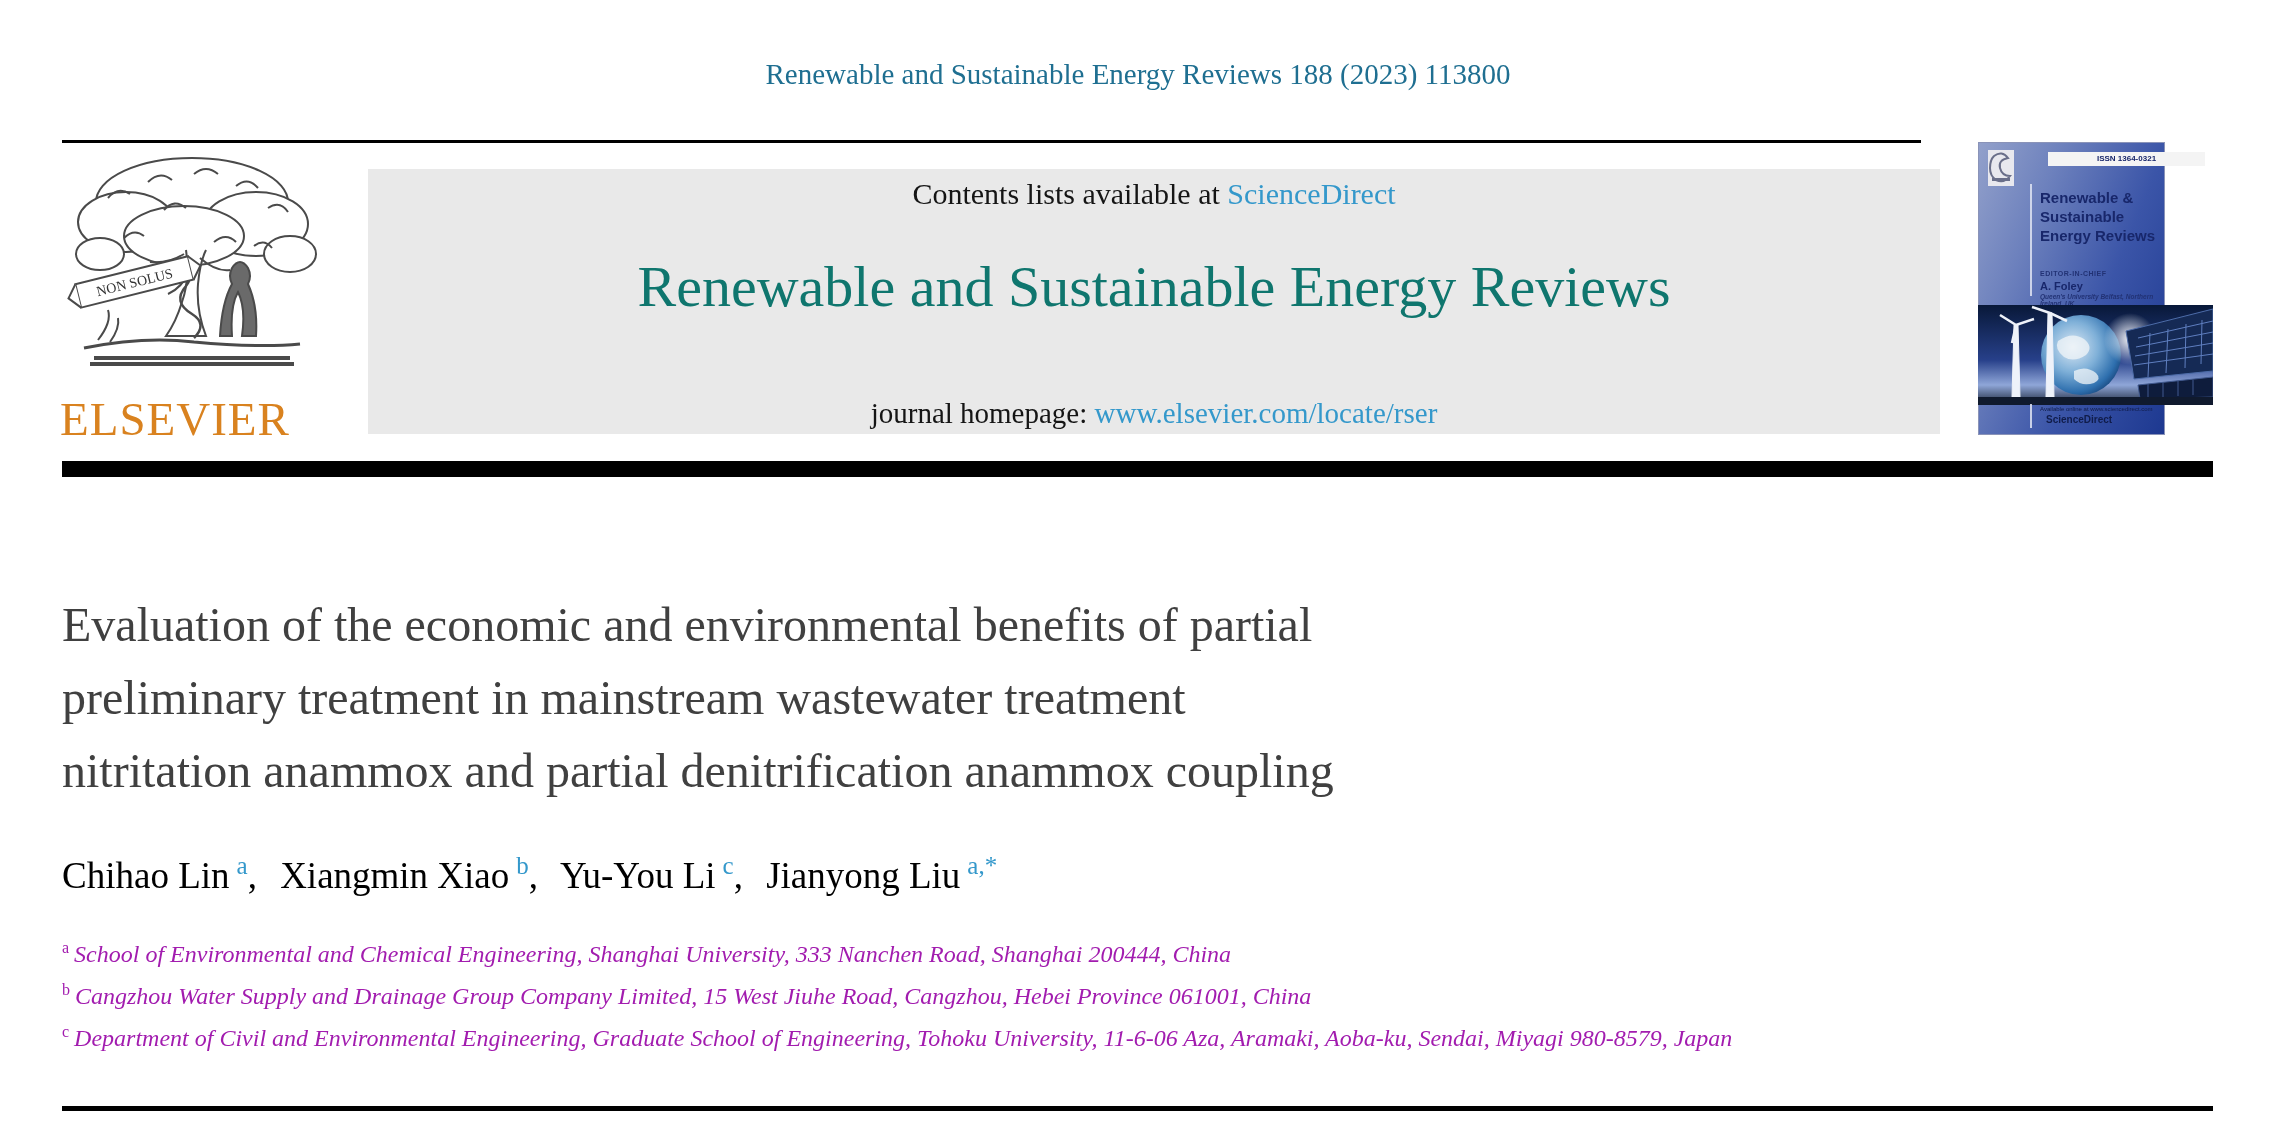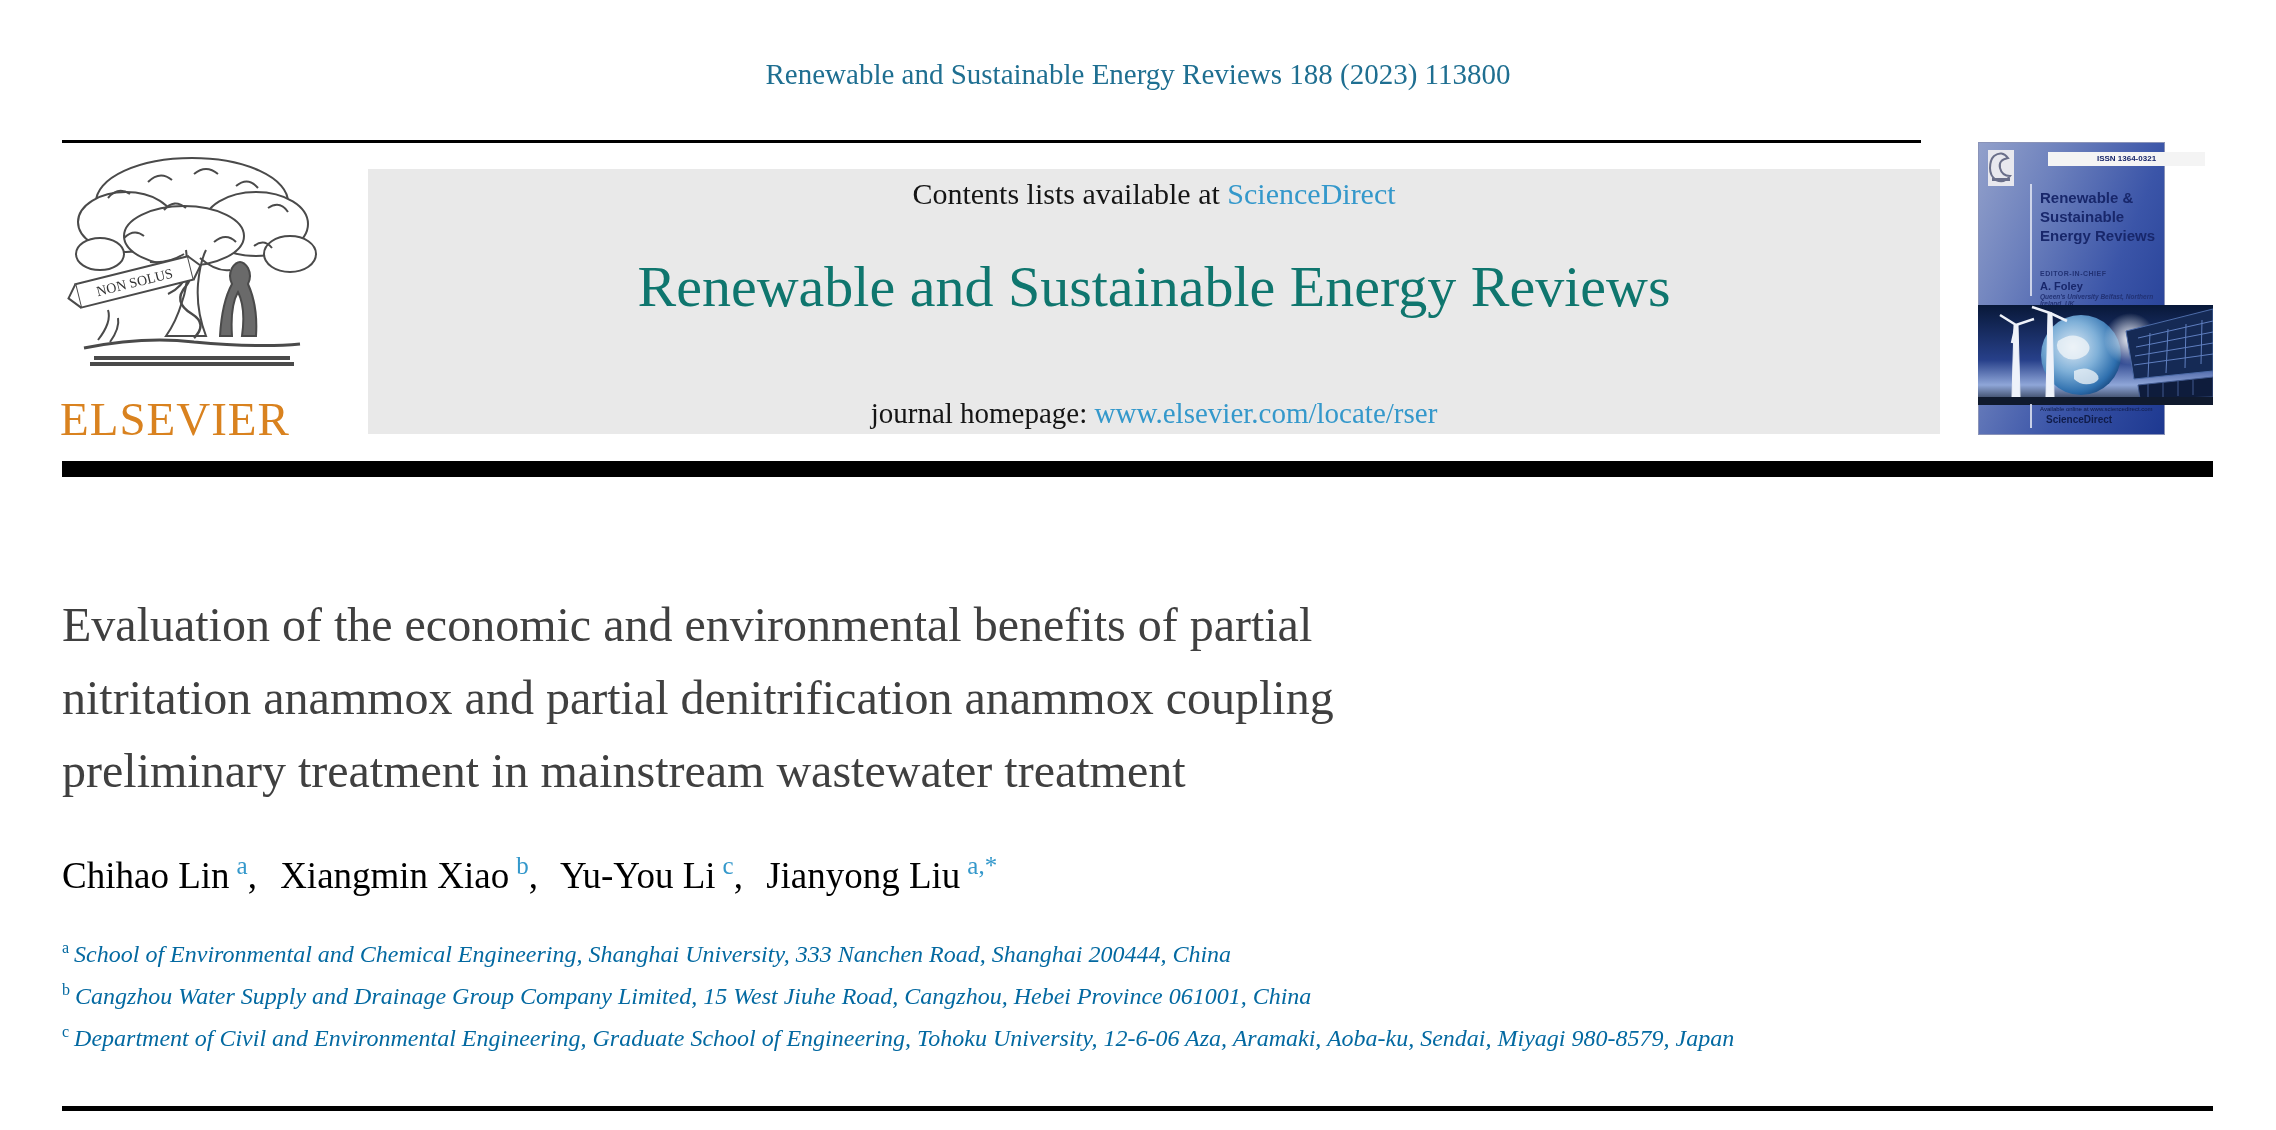--- a/index.html
+++ b/index.html
@@ -44,21 +44,21 @@
   #cover-photo{position:absolute;top:163px;left:0;width:235px;height:100px;}
   #cover-vline2{position:absolute;top:262px;left:52px;width:2px;height:24px;background:#dfe4f2;opacity:.85;}
   #cover-footer-small{position:absolute;top:264px;left:62px;font-size:6px;color:#101c4a;}
   #cover-footer-brand{position:absolute;top:272px;left:68px;font-size:10px;font-weight:bold;color:#101c4a;}
 
   
   #article-title{top:588px;left:62px;width:1760px;font-size:48px;line-height:73px;color:#404040;}
   #authors{top:852px;left:62px;width:1900px;font-size:37px;color:#000;}
   .author-sup{font-size:25px;color:#3498cb;vertical-align:14px;margin-left:7px;}
   .author-sep{margin-right:14px;}
-  #affiliations{top:930px;left:62px;width:1880px;font-size:24px;font-style:italic;color:#0369a1;}
+  #affiliations{top:930px;left:62px;width:1880px;font-size:24px;font-style:italic;color:#a21caf;}
   .affil-row{line-height:35px;}
   .affil-sup{font-size:16px;font-style:normal;vertical-align:9px;margin-right:5px;}
 </style>
 </head>
 <body>
 
 <div id="canvas">
 
   <div id="header-citation" class="abs">Renewable and Sustainable Energy Reviews 188 (2023) 113800</div>
 
@@ -175,38 +175,38 @@
 
     <div id="cover-vline2"></div>
     <div id="cover-footer-small">Available online at www.sciencedirect.com</div>
     <div id="cover-footer-brand">ScienceDirect</div>
   </div>
 
   <div id="bar-thick" class="abs"></div>
 
   <div id="article-title" class="abs">
     <div>Evaluation of the economic and environmental benefits of partial</div>
+    <div>preliminary treatment in mainstream wastewater treatment</div>
     <div>nitritation anammox and partial denitrification anammox coupling</div>
-    <div>preliminary treatment in mainstream wastewater treatment</div>
   </div>
 
   <div id="authors" class="abs">
     <span>Chihao Lin</span><span class="author-sup">a</span><span class="author-sep">,</span>
     <span>Xiangmin Xiao</span><span class="author-sup">b</span><span class="author-sep">,</span>
     <span>Yu-You Li</span><span class="author-sup">c</span><span class="author-sep">,</span>
     <span>Jianyong Liu</span><span class="author-sup">a,*</span>
   </div>
 
   <div id="affiliations" class="abs">
     <div class="affil-row">
       <span class="affil-sup">a</span><span>School of Environmental and Chemical Engineering, Shanghai University, 333 Nanchen Road, Shanghai 200444, China</span>
     </div>
     <div class="affil-row">
       <span class="affil-sup">b</span><span>Cangzhou Water Supply and Drainage Group Company Limited, 15 West Jiuhe Road, Cangzhou, Hebei Province 061001, China</span>
     </div>
     <div class="affil-row">
-      <span class="affil-sup">c</span><span>Department of Civil and Environmental Engineering, Graduate School of Engineering, Tohoku University, 12-6-06 Aza, Aramaki, Aoba-ku, Sendai, Miyagi 980-8579, Japan</span>
+      <span class="affil-sup">c</span><span>Department of Civil and Environmental Engineering, Graduate School of Engineering, Tohoku University, 11-6-06 Aza, Aramaki, Aoba-ku, Sendai, Miyagi 980-8579, Japan</span>
     </div>
   </div>
 
   <div id="rule-bottom" class="abs"></div>
 
 </div>
 
 </body></html>

